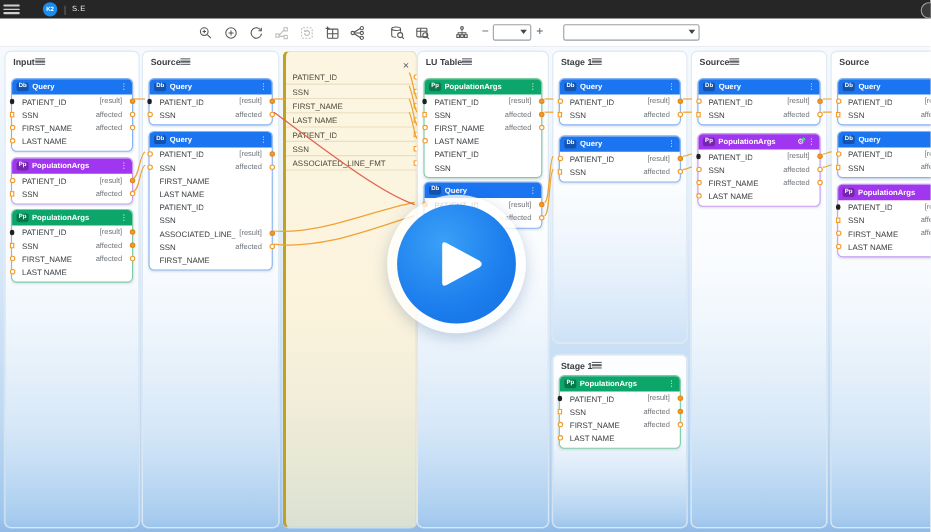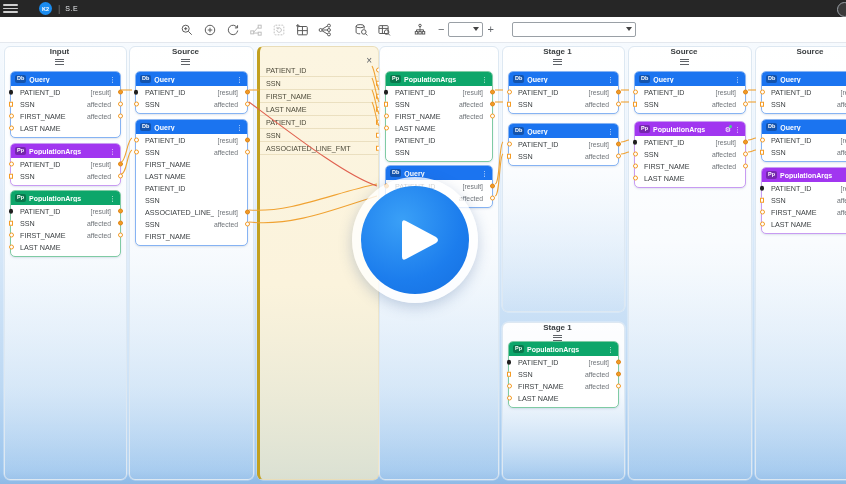--- a/index.html
+++ b/index.html
@@ -33,21 +33,21 @@
   #presetsel{width:122px;margin-left:14px;}
 
   
   #canvas{position:absolute;left:0;top:43px;width:846px;height:441px;
           background:linear-gradient(180deg,#f6fafe 0%,#e4effb 30%,#bcd8f3 78%,#9cc5ed 97%,#8fbae6 100%);}
   .panel{position:absolute;border:1px solid #dde8f2;border-radius:6px;
          background:linear-gradient(180deg,rgba(255,255,255,.97) 0%,rgba(255,255,255,.85) 45%,
                     rgba(244,249,253,.45) 80%,rgba(226,238,250,.12) 100%);
          box-shadow:0 0 0 .5px rgba(255,255,255,.5);}
   .panel-title{position:absolute;left:0;top:0;right:12px;height:18px;display:flex;align-items:center;
-               justify-content:space-between;padding:0 7px;box-sizing:border-box;flex-direction:column;}
+               justify-content:flex-start;padding:0 7px;box-sizing:border-box;}
   .panel-title .t{font-size:8px;font-weight:bold;color:#3c4043;}
   .menu-ic{width:9px;display:flex;flex-direction:column;gap:1.5px;cursor:pointer;}
   .menu-ic i{height:1.1px;background:#5f6368;display:block;}
 
   
   .card{position:absolute;left:5px;right:5px;border-radius:5px;background:#fff;padding-bottom:3px;
         box-shadow:0 1px 2px rgba(60,90,130,.15);cursor:pointer;}
   .card.blue{border:1px solid #86b3f3;}
   .card.purple{border:1px solid #c89bf2;}
   .card.green{border:1px solid #7fcba4;}
@@ -394,20 +394,28 @@
             <span class="fname">SSN</span>
             <span class="mk r mk-square"></span>
           </div>
           <div class="erow">
             <span class="fname">ASSOCIATED_LINE_FMT</span>
             <span class="mk r mk-square"></span>
           </div>
         </div>
       </div>
       <div class="panel" style="left: 379px; top: 3px; width: 118px; height: 432px;">
+        <div class="panel-title">
+          <span class="t">LU Table</span>
+          <span class="menu-ic">
+            <i></i>
+            <i></i>
+            <i></i>
+          </span>
+        </div>
         <div class="card green" style="top: 24px;">
           <div class="chead">
             <span class="badge">Pp</span>
             <span class="clabel">PopulationArgs</span>
             <span class="dots">⋮</span>
           </div>
           <div class="frow">
             <span class="fname">PATIENT_ID</span>
             <span class="fval">[result]</span>
             <span class="mk l mk-black"></span>

